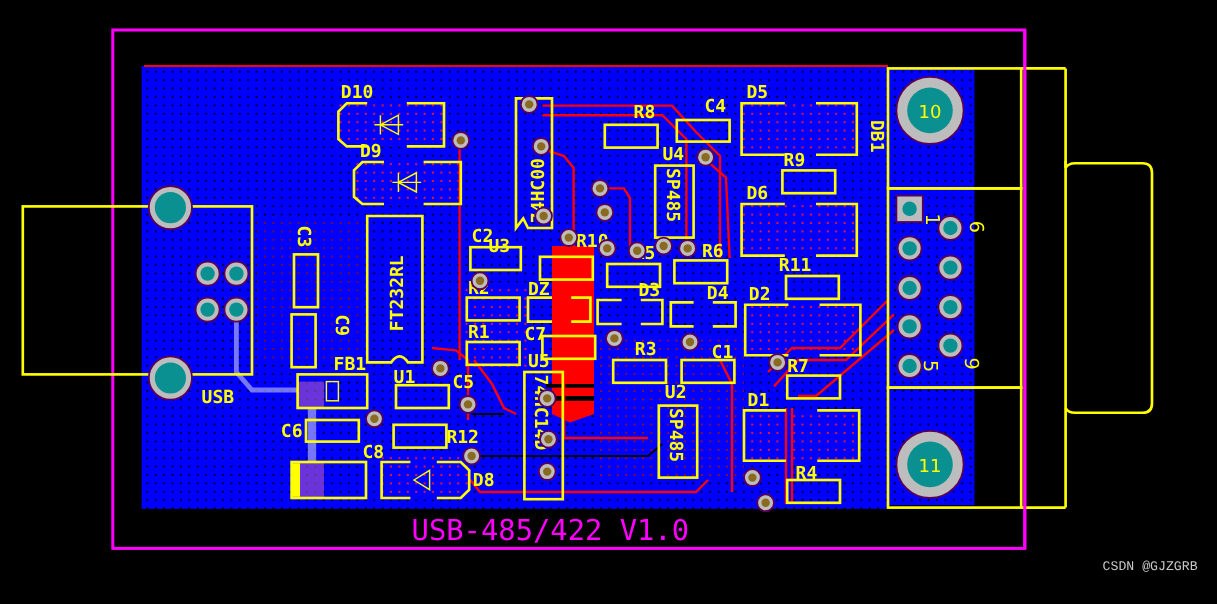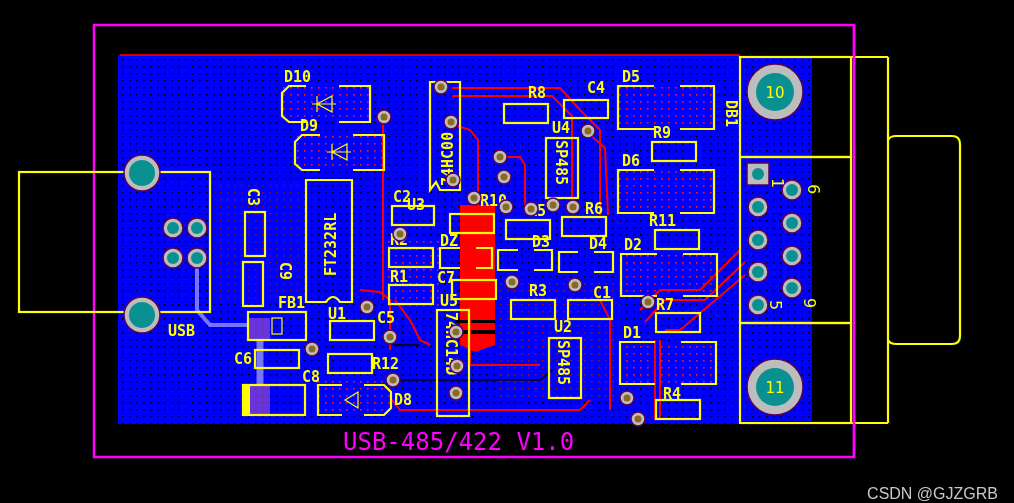--- a/index.html
+++ b/index.html
@@ -9,21 +9,21 @@
   .silk-thin { fill:none; stroke:#ffff00; stroke-width:1.2; }
   .lbl { fill:#ffff00; font-family:"DejaVu Sans Mono", monospace; font-weight:bold; font-size:15px; }
   .outline { fill:none; stroke:#ff00ff; stroke-width:2.5; }
   .board-title { fill:#ff00ff; font-family:"DejaVu Sans Mono", monospace; font-size:24px; }
   .trace { fill:none; stroke:#ff0000; stroke-width:2; }
   .trace-b { fill:none; stroke:#000; stroke-width:1.6; }
   .via-ring { fill:#bdbdbd; stroke:#5a0050; stroke-width:1.5; }
   .via-hole { fill:#8a6a20; }
   .th-ring { fill:#bdbdbd; stroke:#5a0050; stroke-width:1.5; }
   .th-hole { fill:#0a9090; }
-  .watermark { position:absolute; right:16px; bottom:0; color:#c8c8c8; font-family:Liberation Sans, sans-serif; font-size:16px; }
+  .watermark { position:absolute; right:16px; bottom:24px; color:#c8c8c8; font-family:Liberation Mono, monospace; font-size:11px; }
 </style>
 </head>
 <body>
 
 <svg id="pcb" width="1014" height="503" viewBox="0 0 1014 503" xmlns="http://www.w3.org/2000/svg">
   <defs>
     <pattern id="dots" width="7" height="7" patternUnits="userSpaceOnUse">
       <rect width="7" height="7" fill="#0000ff"></rect>
       <rect x="3" y="3" width="1.5" height="1.5" fill="#000"></rect>
     </pattern>

